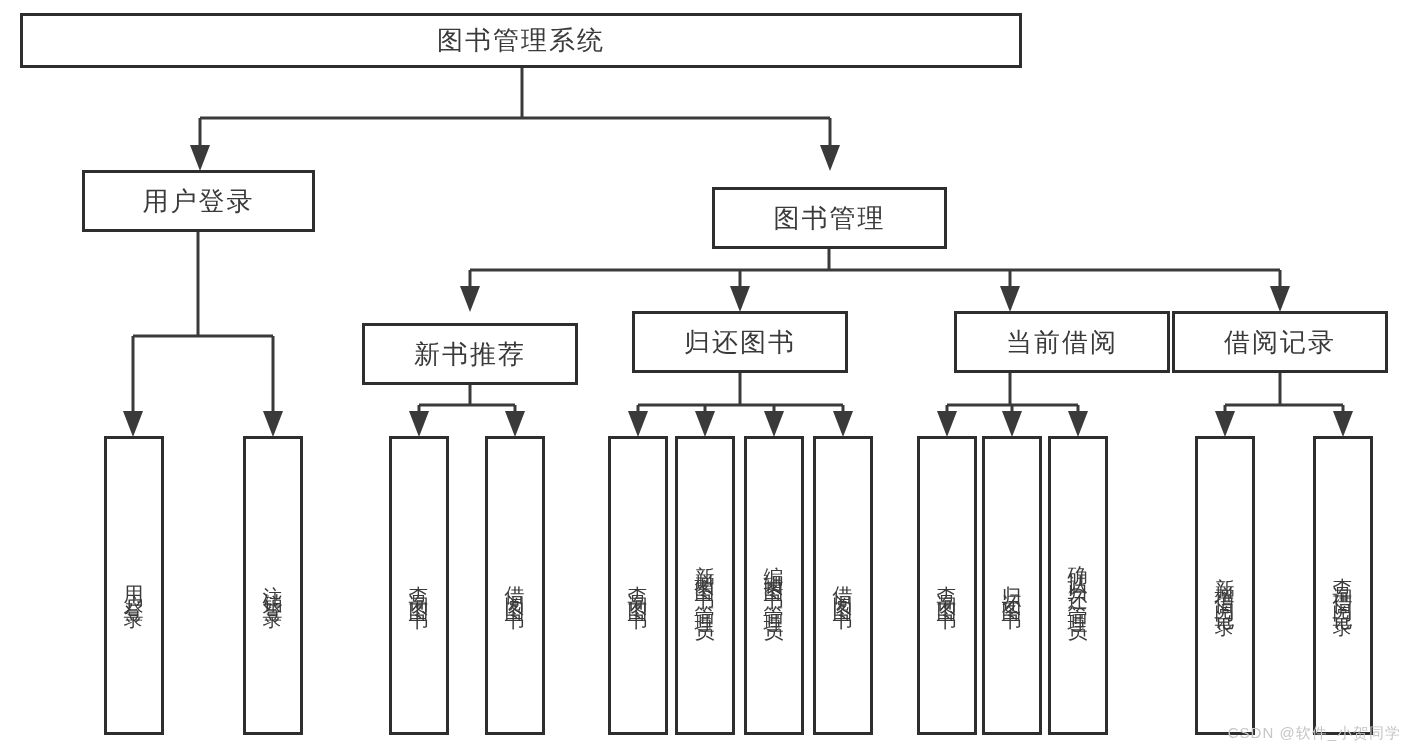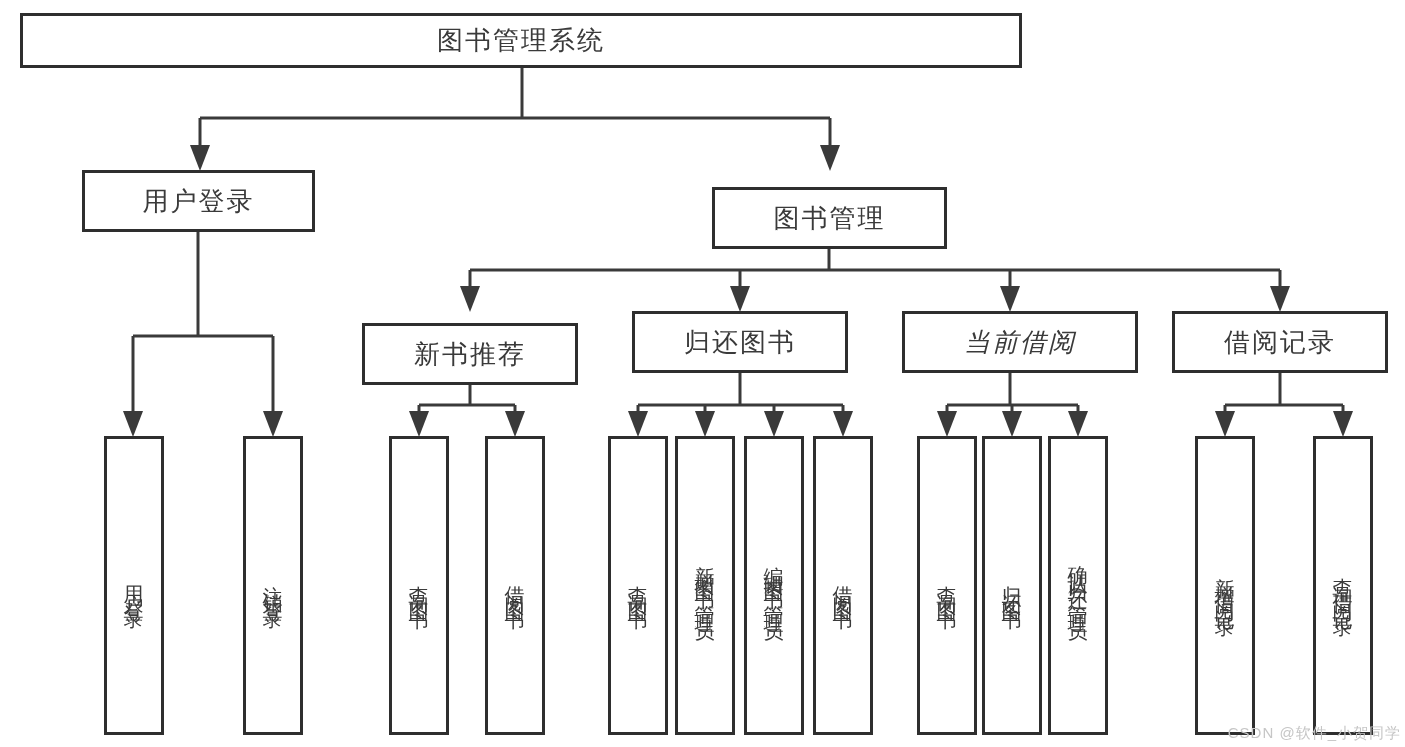--- a/index.html
+++ b/index.html
@@ -115,21 +115,21 @@
     </g>
   </svg>
 
   <div class="node" style="left:20px;top:13px;width:1002px;height:55px;">图书管理系统</div>
 
   <div class="node" style="left:82px;top:170px;width:233px;height:62px;">用户登录</div>
   <div class="node" style="left:712px;top:187px;width:235px;height:62px;">图书管理</div>
 
   <div class="node" style="left:362px;top:311px;width:216px;height:62px;margin-top:12px;">新书推荐</div>
   <div class="node" style="left:632px;top:311px;width:216px;height:62px;">归还图书</div>
-  <div class="node" style="left:902px;top:311px;width:236px;height:62px;font-style:italic;">当前借阅</div>
+  <div class="node" style="left:954px;top:311px;width:216px;height:62px;">当前借阅</div>
   <div class="node" style="left:1172px;top:311px;width:216px;height:62px;">借阅记录</div>
 
   <div class="node leaf" style="left:104px;top:436px;width:60px;height:299px;">用户登录</div>
   <div class="node leaf" style="left:243px;top:436px;width:60px;height:299px;">注销登录</div>
 
   <div class="node leaf" style="left:389px;top:436px;width:60px;height:299px;">查询图书</div>
   <div class="node leaf" style="left:485px;top:436px;width:60px;height:299px;">借阅图书</div>
 
   <div class="node leaf" style="left:608px;top:436px;width:60px;height:299px;">查询图书</div>
   <div class="node leaf" style="left:675px;top:436px;width:60px;height:299px;">新增图书（管理员）</div>

